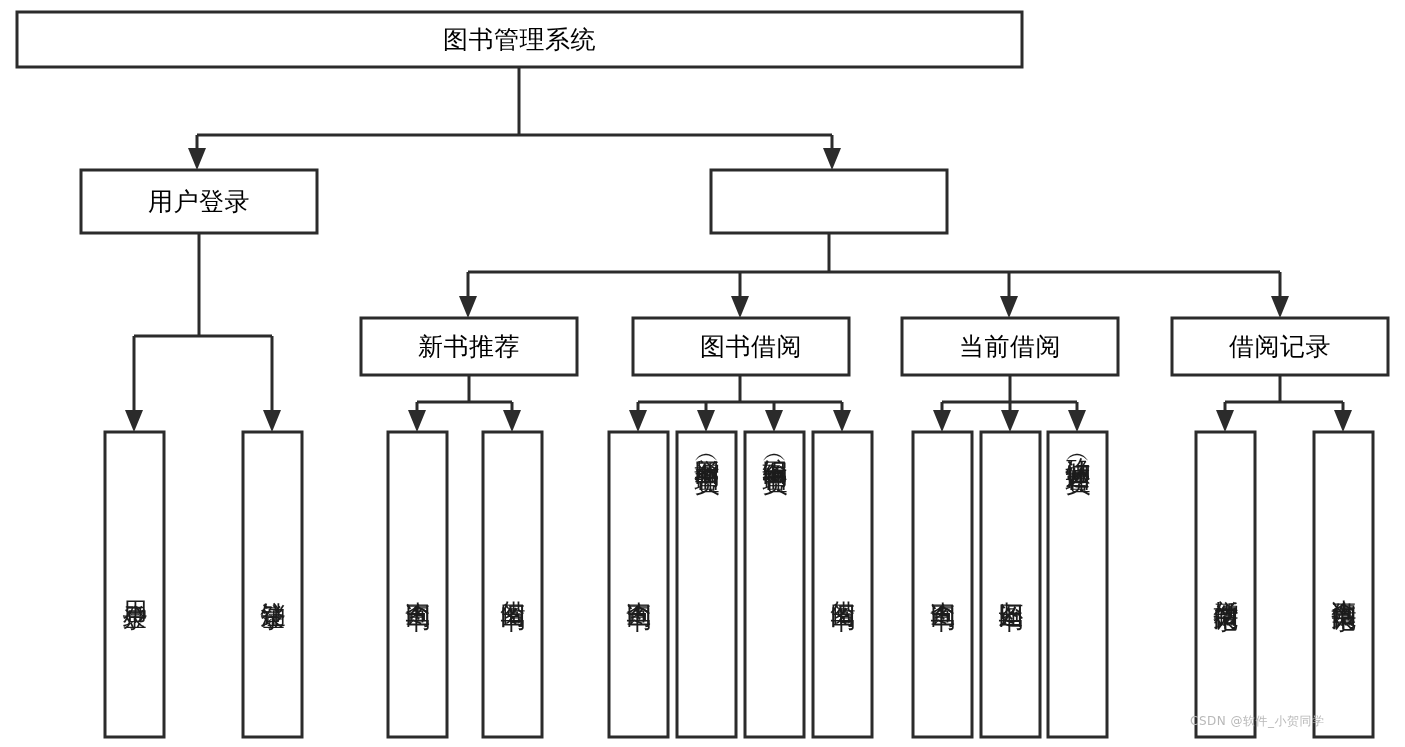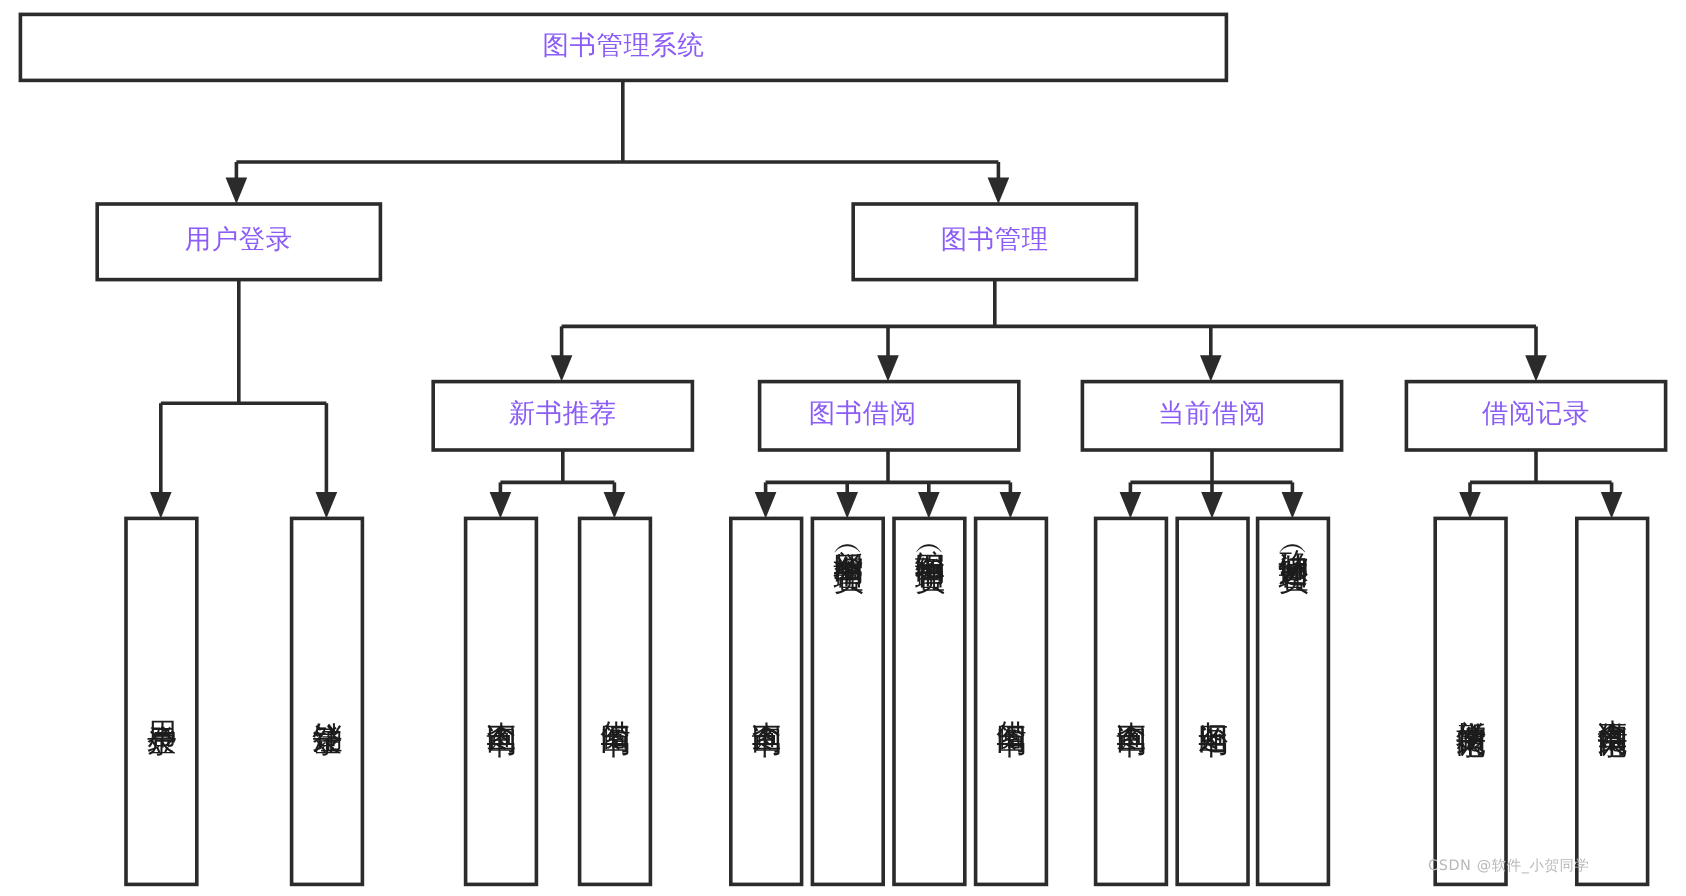--- a/index.html
+++ b/index.html
@@ -39,22 +39,22 @@
   }
   .arrow-head {
     fill: #2b2b2b;
     stroke: none;
   }
   .node-label-h {
     position: absolute;
     display: flex;
     align-items: center;
     justify-content: center;
-    color: #8b5cf6;
-    font-size: 22px;
+    color: #000000;
+    font-size: 25px;
     line-height: 1.1;
     letter-spacing: 0.5px;
     white-space: nowrap;
     pointer-events: none;
   }
   .node-label-v {
     position: absolute;
     display: flex;
     align-items: center;
     justify-content: center;
@@ -186,24 +186,23 @@
     <rect class="node-box" x="981" y="432" width="59" height="305"></rect>
     <rect class="node-box" x="1048" y="432" width="59" height="305"></rect>
 
     <rect class="node-box" x="1196" y="432" width="59" height="305"></rect>
     <rect class="node-box" x="1314" y="432" width="59" height="305"></rect>
   </svg>
 
   <div class="node-label-h" style="left:17px; top:12px; width:1005px; height:55px;">图书管理系统</div>
 
   <div class="node-label-h" style="left:81px; top:170px; width:236px; height:63px;">用户登录</div>
-  <div class="node-label-h" style="left:711px; top:170px; width:236px; height:63px;">图书管理</div>
 
   <div class="node-label-h" style="left:361px; top:318px; width:216px; height:57px;text-align:right;">新书推荐</div>
-  <div class="node-label-h" style="left:601px; top:318px; width:236px; height:57px;">图书借阅</div>
+  <div class="node-label-h" style="left:633px; top:318px; width:236px; height:57px;">图书借阅</div>
   <div class="node-label-h" style="left:902px; top:318px; width:216px; height:57px;">当前借阅</div>
   <div class="node-label-h" style="left:1172px; top:318px; width:216px; height:57px;">借阅记录</div>
 
   <div class="node-label-v" style="left:105px; top:432px; width:59px; height:305px;">用户登录</div>
   <div class="node-label-v" style="left:243px; top:432px; width:59px; height:305px;">注销登录</div>
 
   <div class="node-label-v" style="left:388px; top:432px; width:59px; height:305px;">查询图书</div>
   <div class="node-label-v" style="left:483px; top:432px; width:59px; height:305px;">借阅图书</div>
 
   <div class="node-label-v" style="left:609px; top:432px; width:59px; height:305px;">查询图书</div>

